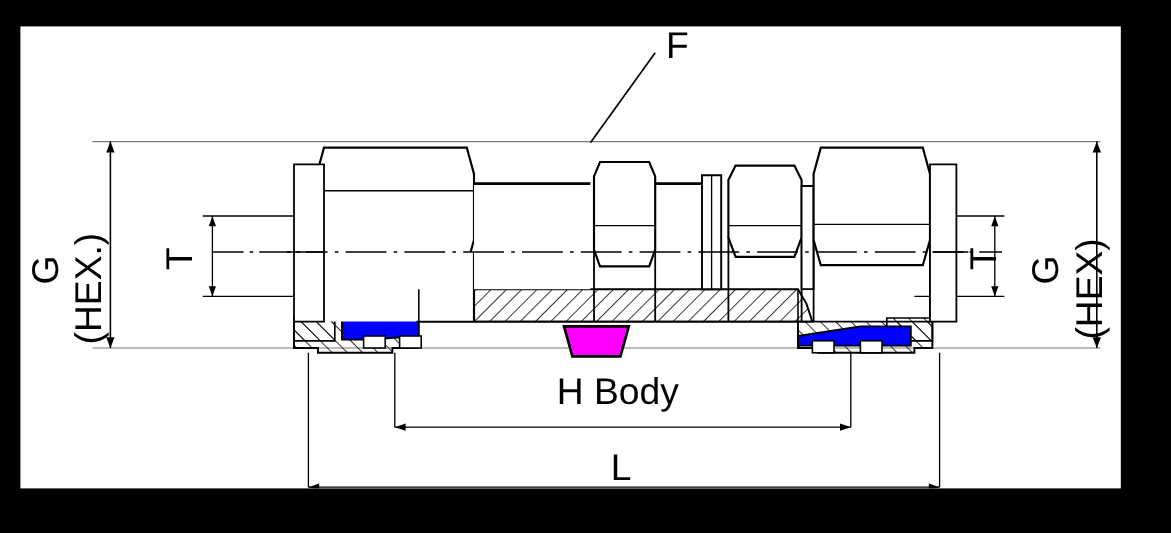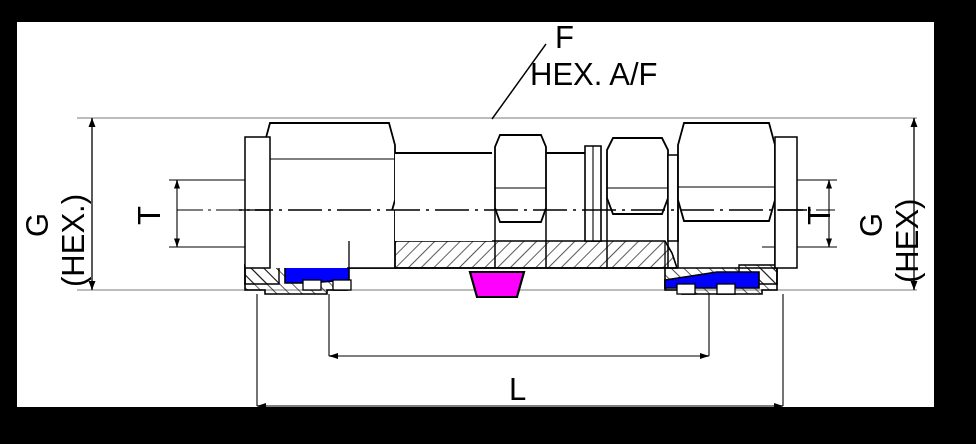--- a/index.html
+++ b/index.html
@@ -217,31 +217,31 @@
       <g stroke="#000" stroke-width="1.3" fill="none">
         <line x1="330" y1="246" x2="648" y2="246"></line>
         <line x1="332" y1="219" x2="332" y2="246"></line>
         <line x1="648" y1="219" x2="648" y2="246"></line>
       </g>
 
     </svg>
 
     <div class="lbl" style="left:538px; top:0px; font-size:31px;">F</div>
 
-    <div class="lbl" style="left:513px; top:37px; font-size:31px;">HEX. A/F</div>
 
     <div class="lbl rot" style="left:5px; top:215px; font-size:31px;">G</div>
 
     <div class="lbl rot" style="left:41px; top:265px; font-size:31px;">(HEX.)</div>
 
     <div class="lbl rot" style="left:117px; top:203px; font-size:31px;">T</div>
 
     <div class="lbl rot" style="left:787px; top:203px; font-size:31px;">T</div>
 
     <div class="lbl rot" style="left:839px; top:215px; font-size:31px;">G</div>
 
     <div class="lbl rot" style="left:875px; top:261px; font-size:31px;">(HEX)</div>
 
+    <div class="lbl" style="left:447px; top:289px; font-size:31px;">H Body</div>
 
     <div class="lbl" style="left:492px; top:352px; font-size:31px;">L</div>
 
   </div>
 </div>
 
 </body></html>

